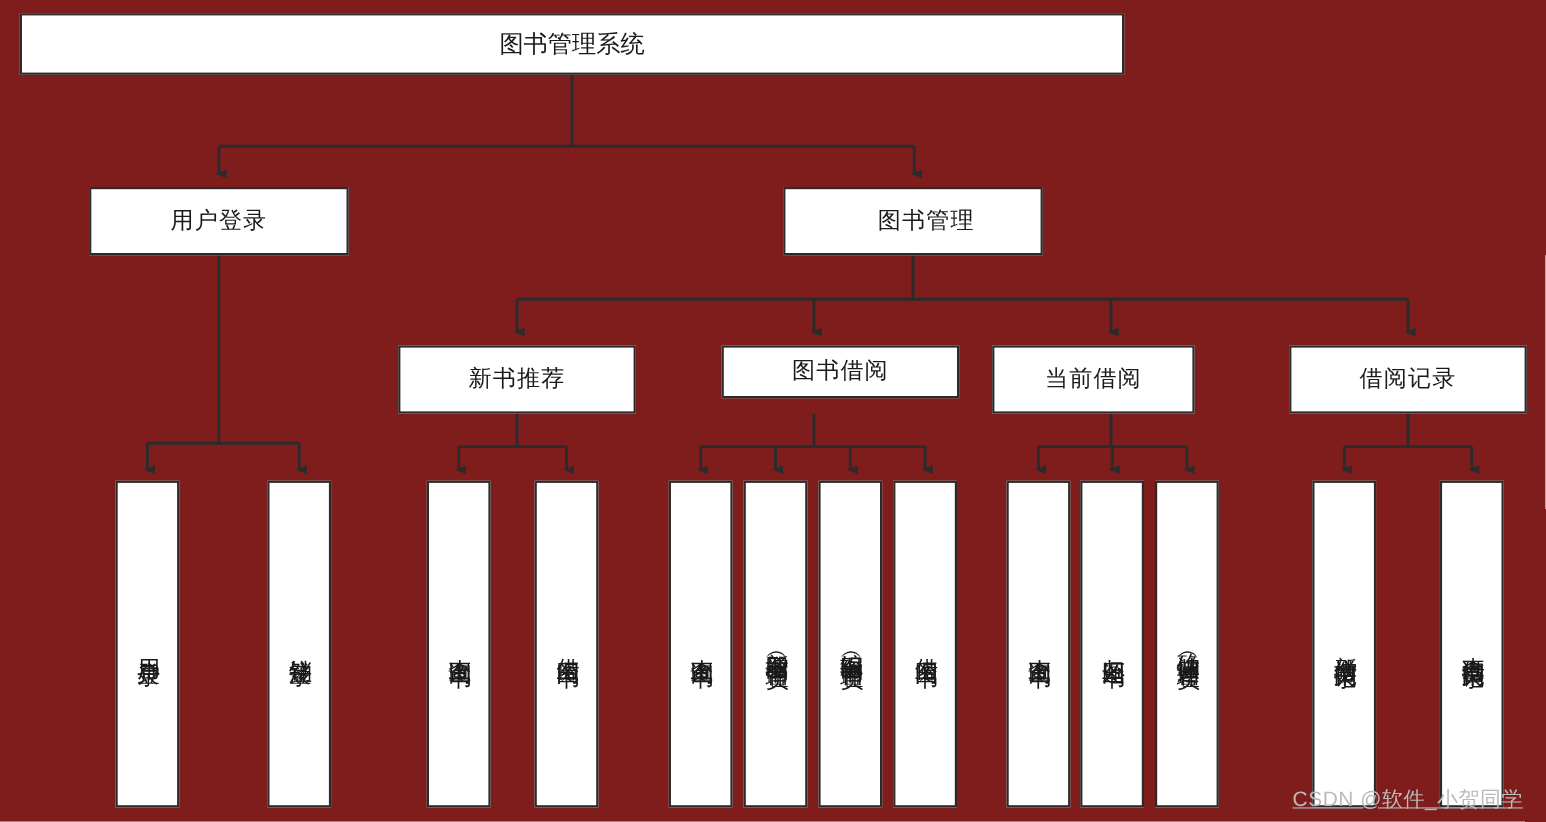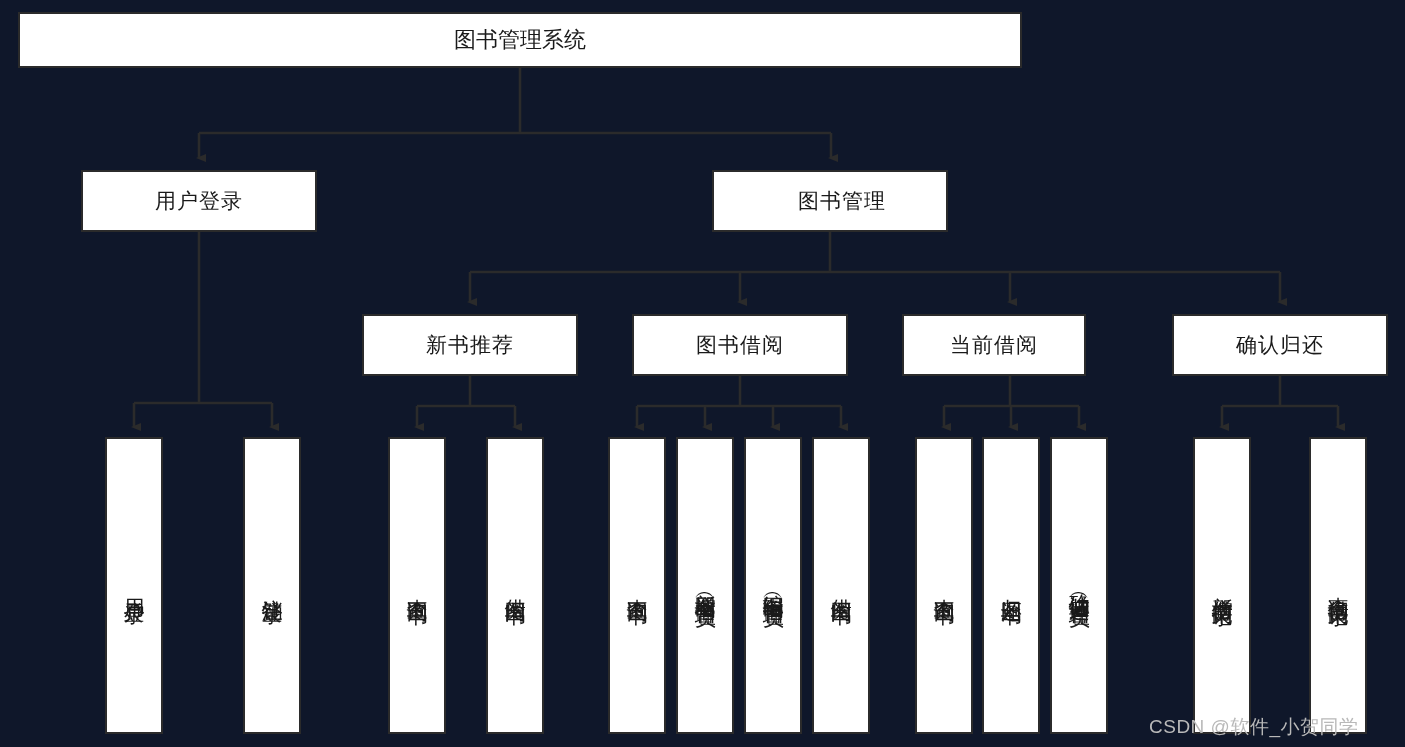--- a/index.html
+++ b/index.html
@@ -8,21 +8,21 @@
     padding: 0;
     background: #ffffff;
   }
   body {
     font-family: "Liberation Sans", "DejaVu Sans", sans-serif;
   }
   #canvas {
     position: relative;
     width: 1405px;
     height: 747px;
-    background: #0f172a;
+    background: #7f1d1d;
     overflow: hidden;
   }
   svg.edges {
     position: absolute;
     left: 0;
     top: 0;
     width: 1405px;
     height: 747px;
     pointer-events: none;
   }
@@ -131,30 +131,30 @@
   </div>
 
   <div class="node h" style="left:712px; top:170px; width:236px; height:62px;padding-left:24px;">
     <span>图书管理</span>
   </div>
 
   <div class="node h" style="left:362px; top:314px; width:216px; height:62px;">
     <span>新书推荐</span>
   </div>
 
-  <div class="node h" style="left:632px; top:314px; width:216px; height:62px;">
+  <div class="node h" style="left:656px; top:314px; width:216px; height:48px;">
     <span>图书借阅</span>
   </div>
 
   <div class="node h" style="left:902px; top:314px; width:184px; height:62px;">
     <span>当前借阅</span>
   </div>
 
   <div class="node h" style="left:1172px; top:314px; width:216px; height:62px;">
-    <span>确认归还</span>
+    <span>借阅记录</span>
   </div>
 
   <div class="node leaf" style="left:105px; top:437px; width:58px; height:297px;">
     <span class="vtext">用户登录</span>
   </div>
   <div class="node leaf" style="left:243px; top:437px; width:58px; height:297px;">
     <span class="vtext">注销登录</span>
   </div>
 
   <div class="node leaf" style="left:388px; top:437px; width:58px; height:297px;">
@@ -187,15 +187,15 @@
     <span class="vtext">确认归还（管理员）</span>
   </div>
 
   <div class="node leaf" style="left:1193px; top:437px; width:58px; height:297px;">
     <span class="vtext">新增借阅记录</span>
   </div>
   <div class="node leaf" style="left:1309px; top:437px; width:58px; height:297px;">
     <span class="vtext">查询借阅记录</span>
   </div>
 
-  <div class="watermark" style="left:1149px; top:714px;">CSDN @软件_小贺同学</div>
+  <div class="watermark" style="left:1175px; top:714px;text-decoration:underline;">CSDN @软件_小贺同学</div>
 
 </div>
 
 </body></html>

